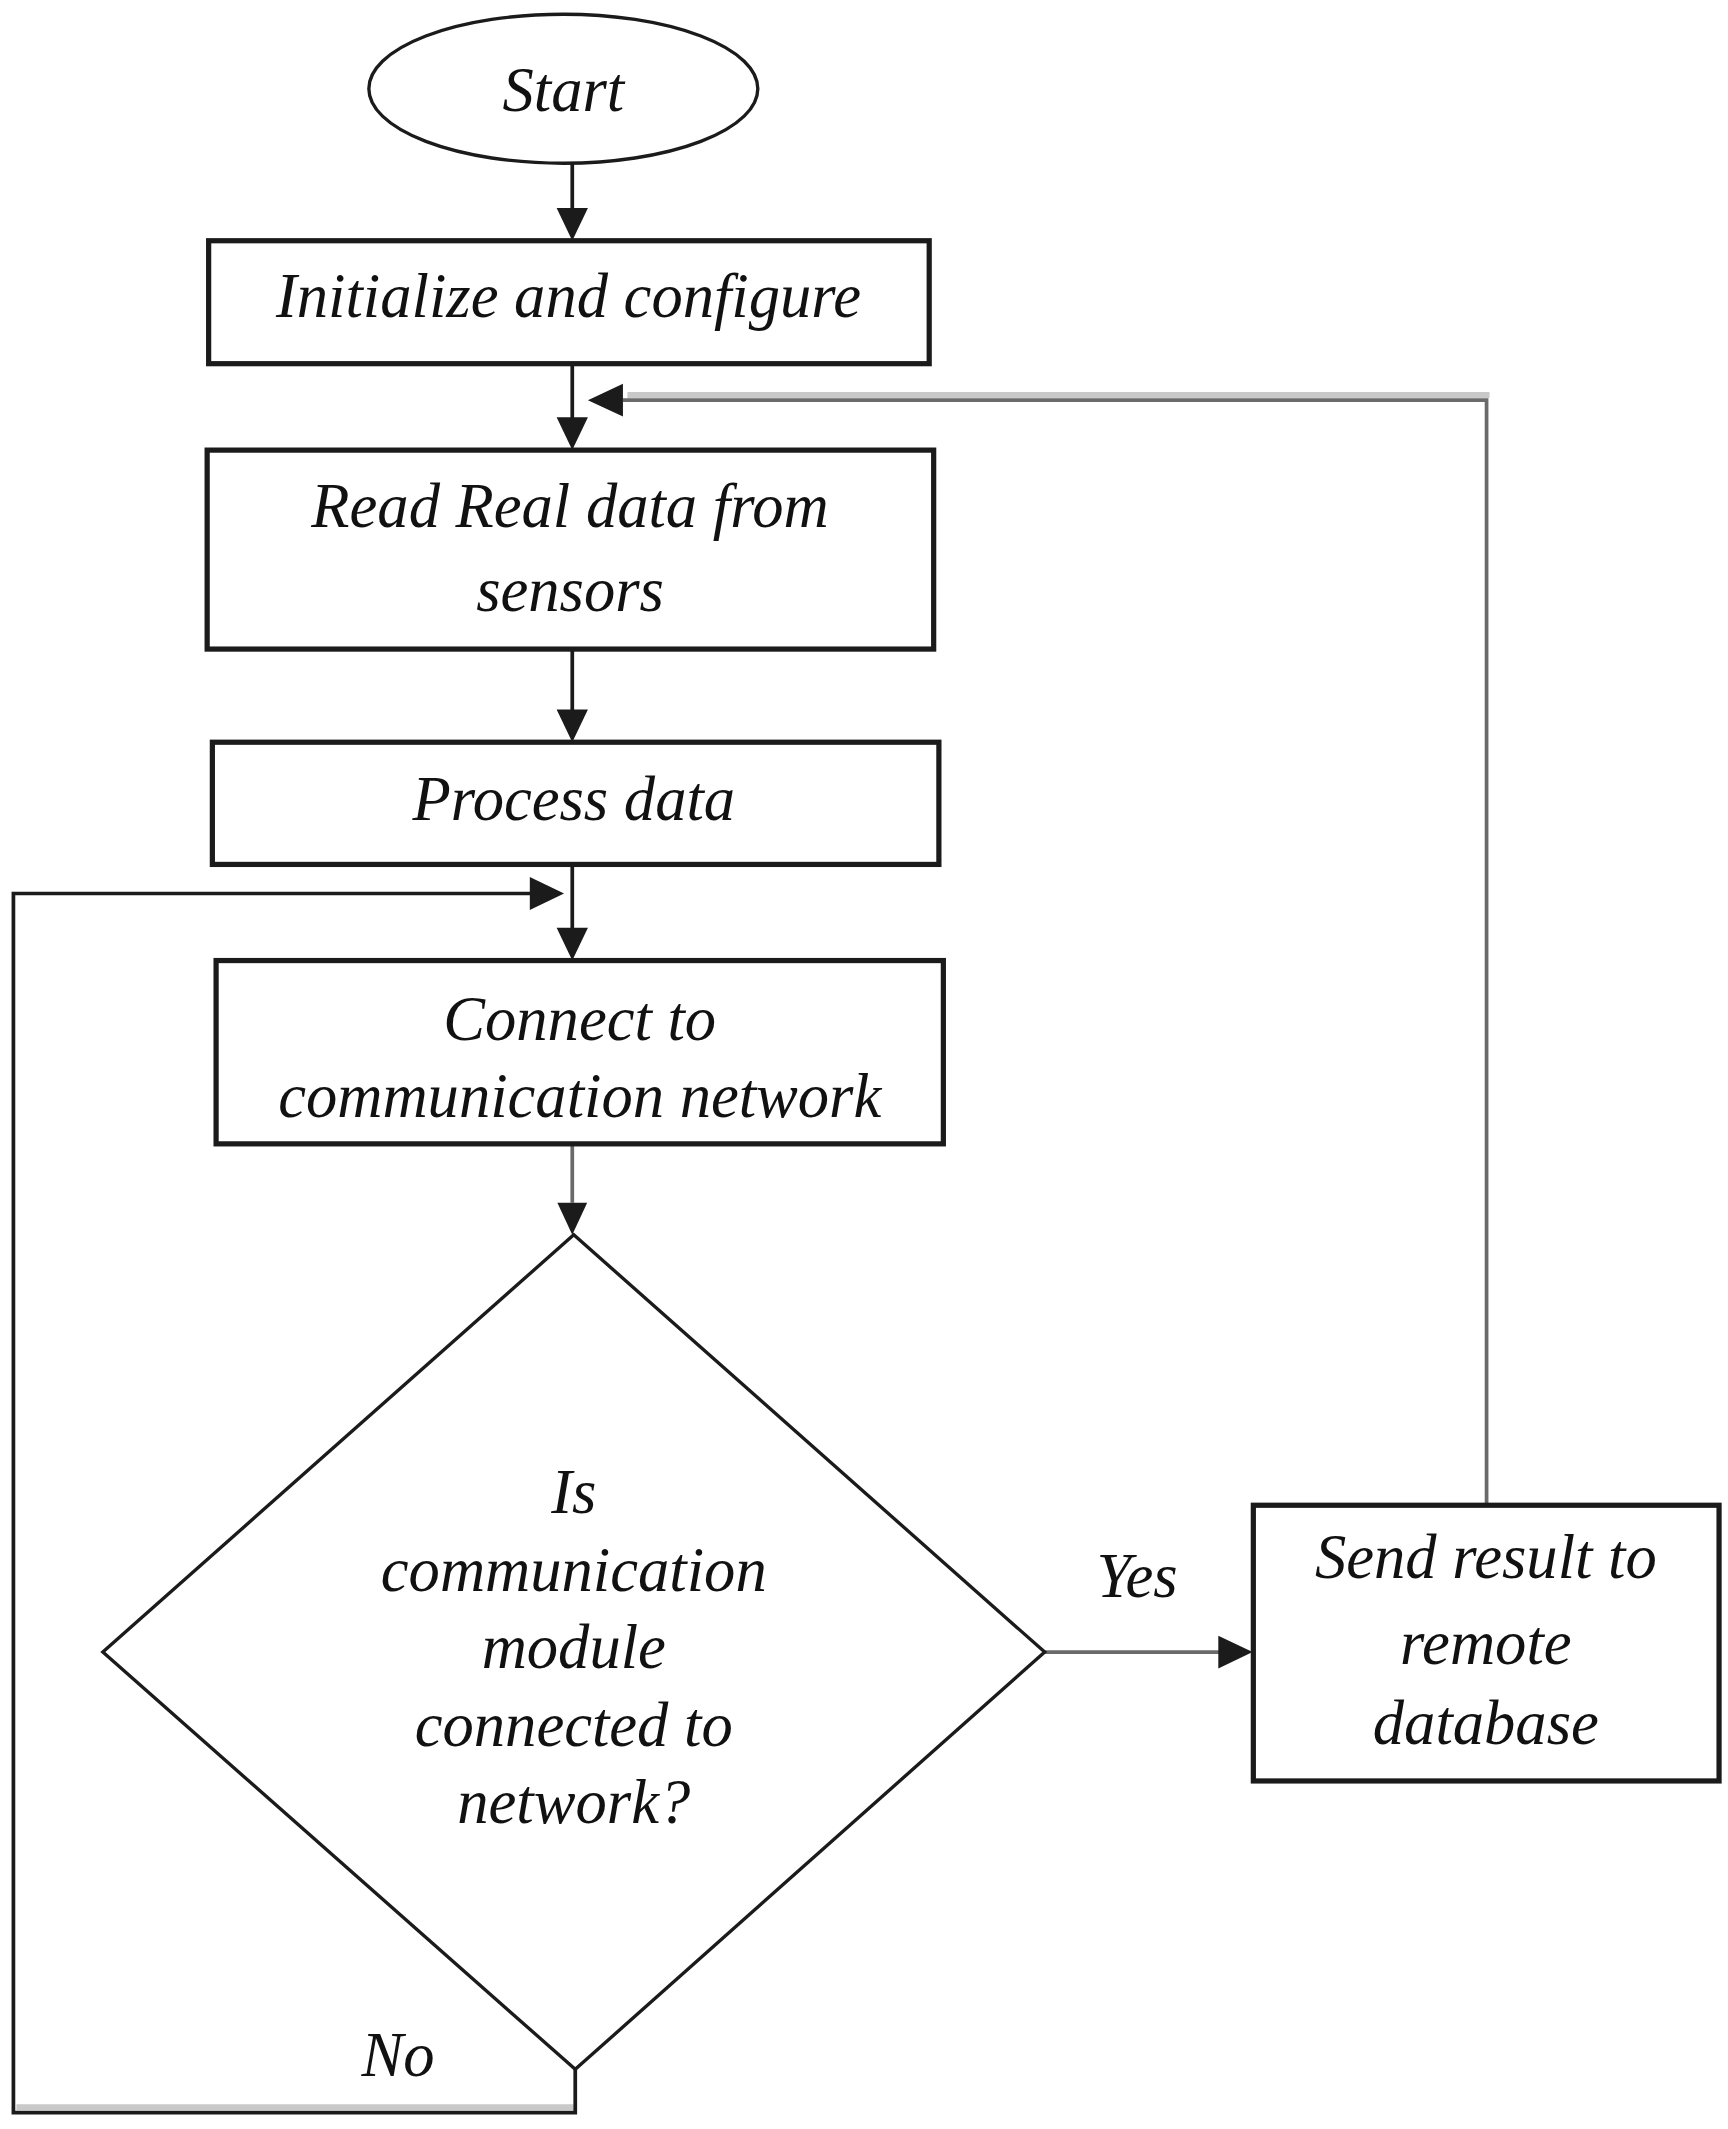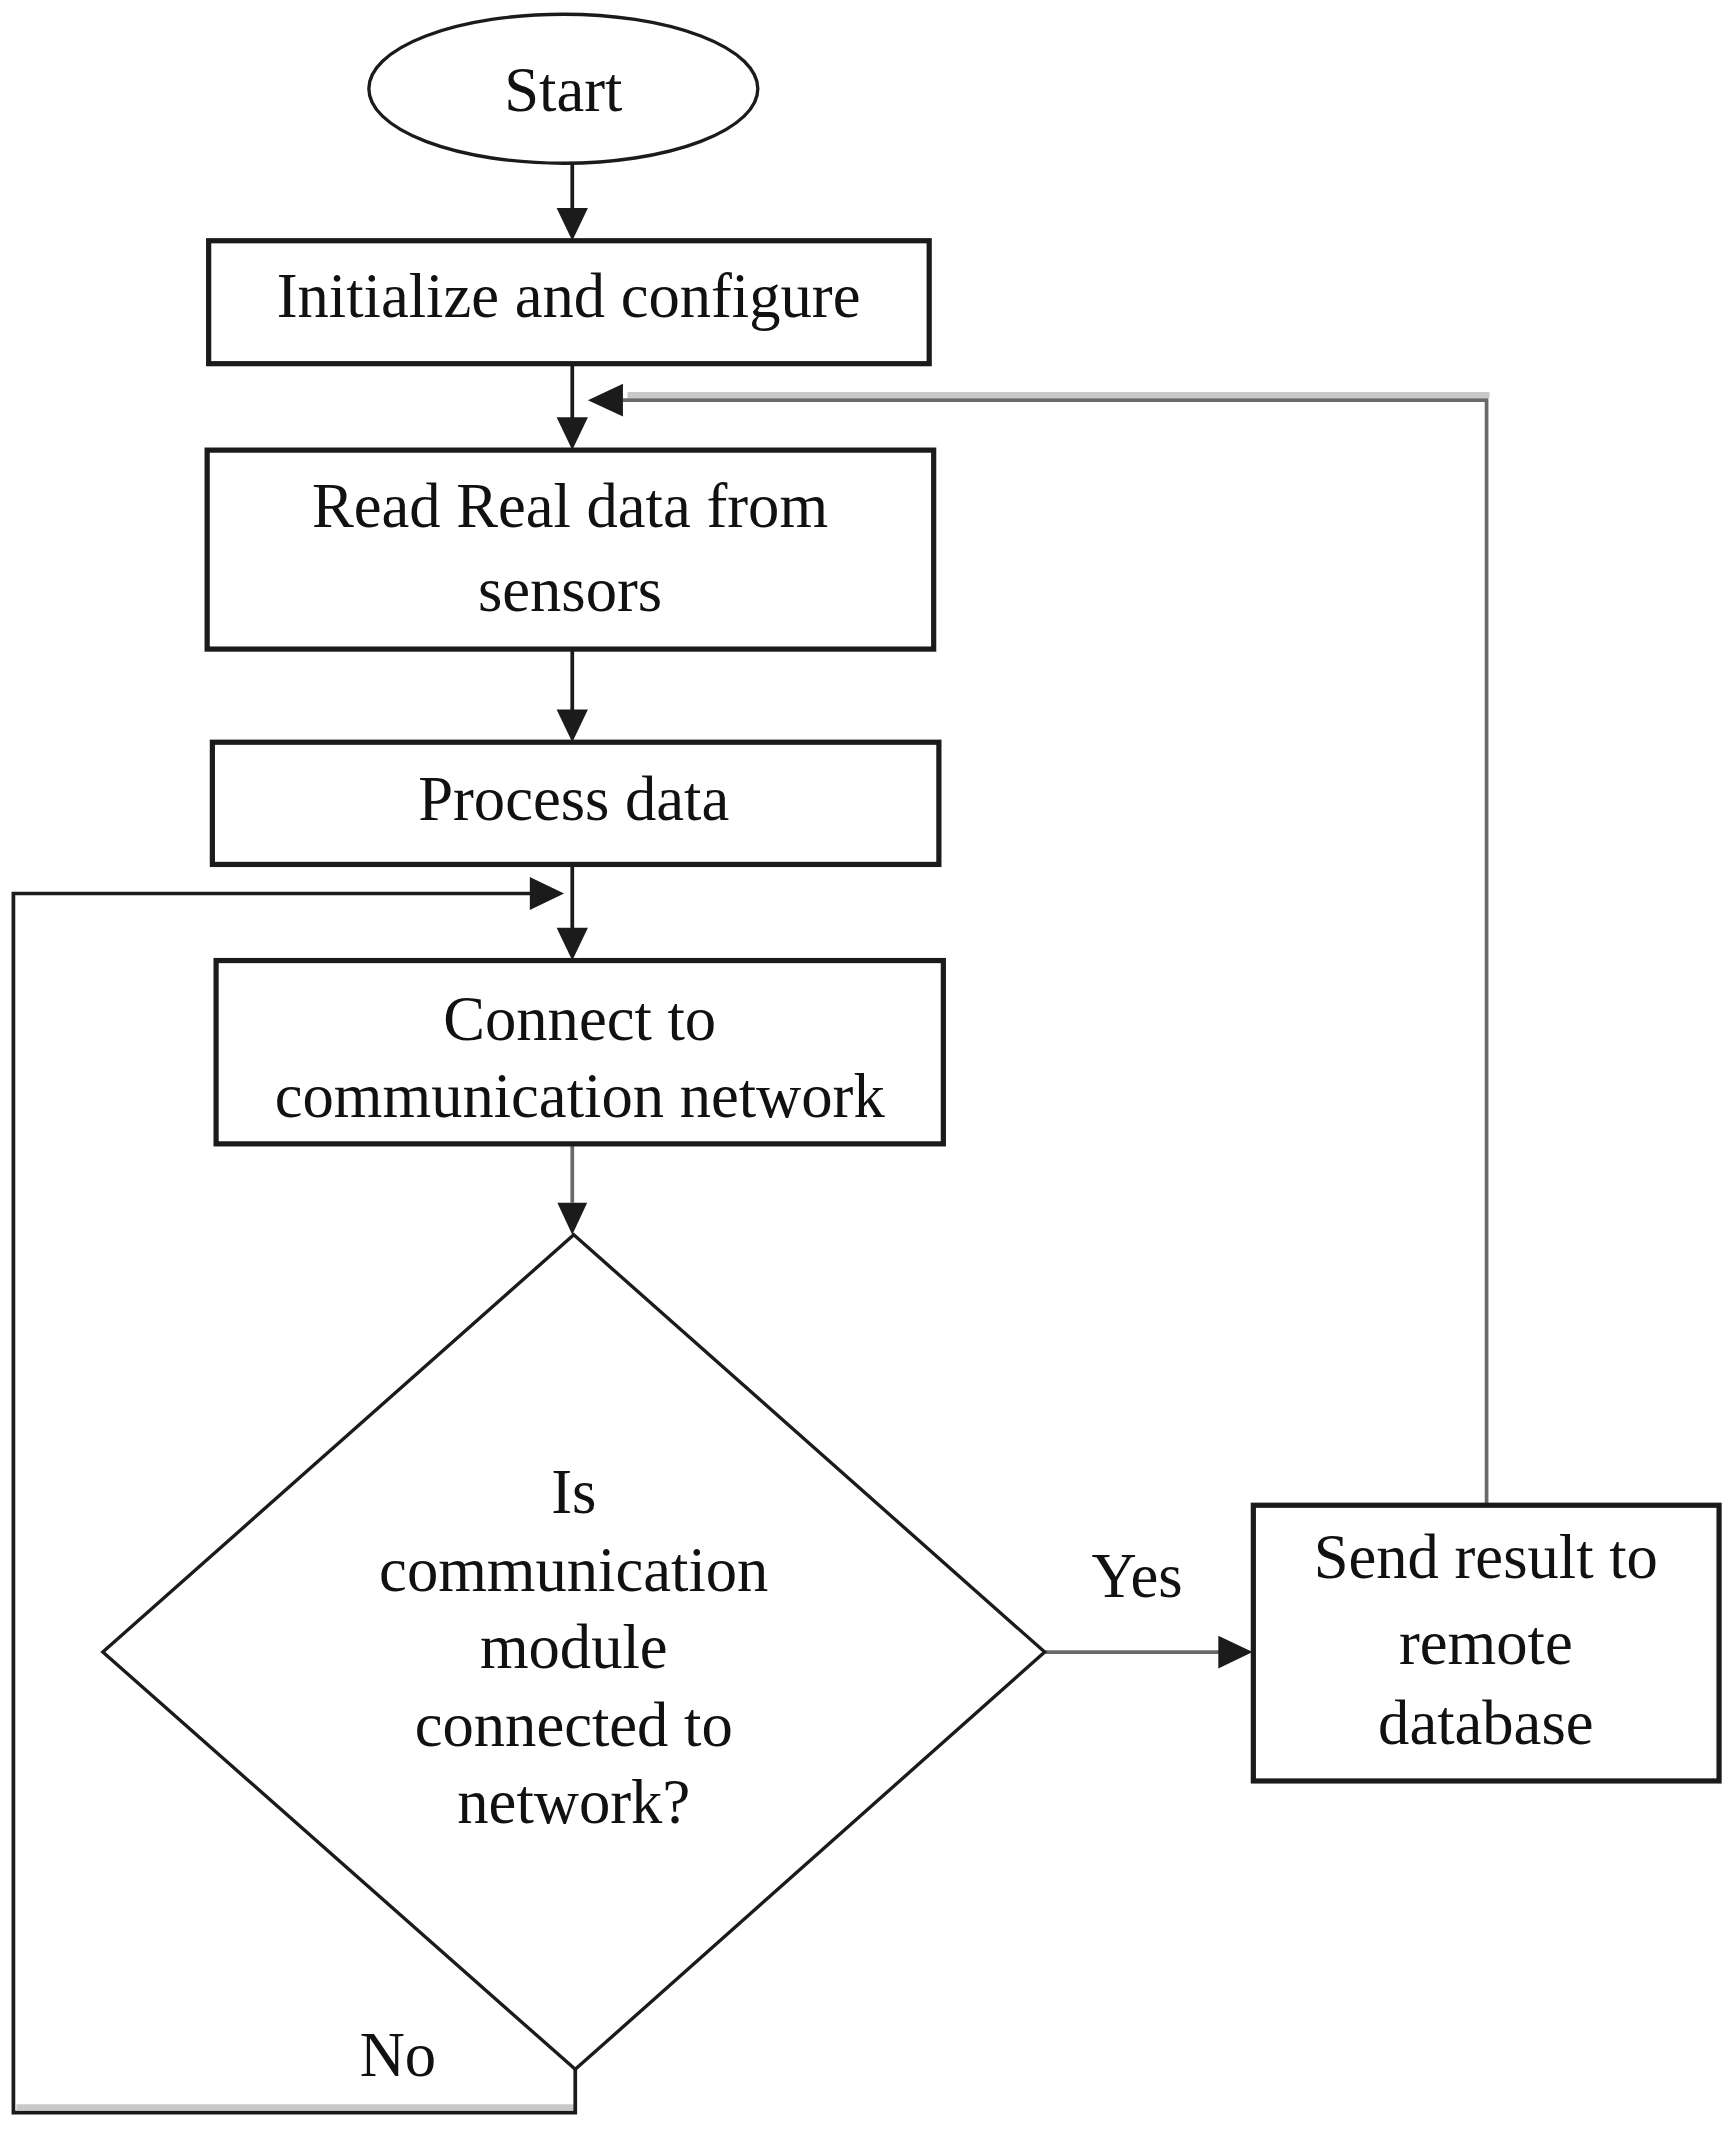--- a/index.html
+++ b/index.html
@@ -5,21 +5,21 @@
   :root{
     --stroke:#1b1b1b;
     --stroke-soft:#6a6a6a;
     --artifact:#c9c9c9;
     --text:#111111;
     --background:#ffffff;
   }
   html,body{margin:0;padding:0;background:var(--background);}
   .page{
     width:1728px;height:2129px;background:var(--background);
-    position:relative;overflow:hidden;
+    position:relative;overflow:hidden;font-style:italic;
   }
   svg{display:block;}
   .shape{fill:var(--background);stroke:var(--stroke);stroke-width:7;}
   .shape-thin{fill:var(--background);stroke:var(--stroke);stroke-width:4.5;}
   .edge{stroke:var(--stroke);stroke-width:5;fill:none;}
   .edge-soft{stroke:var(--stroke-soft);stroke-width:5;fill:none;}
   .edge-artifact{stroke:var(--artifact);stroke-width:8;fill:none;}
   .arrowhead{fill:var(--stroke);stroke:none;}
   text{
     font-family:"Liberation Serif","DejaVu Serif",serif;

